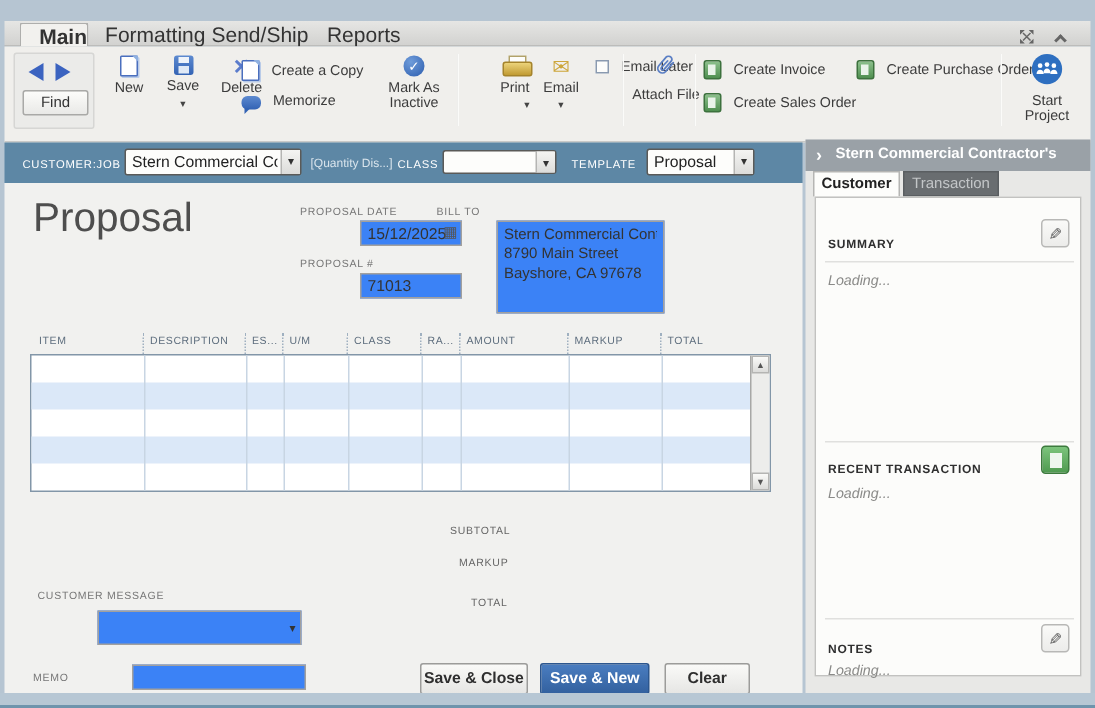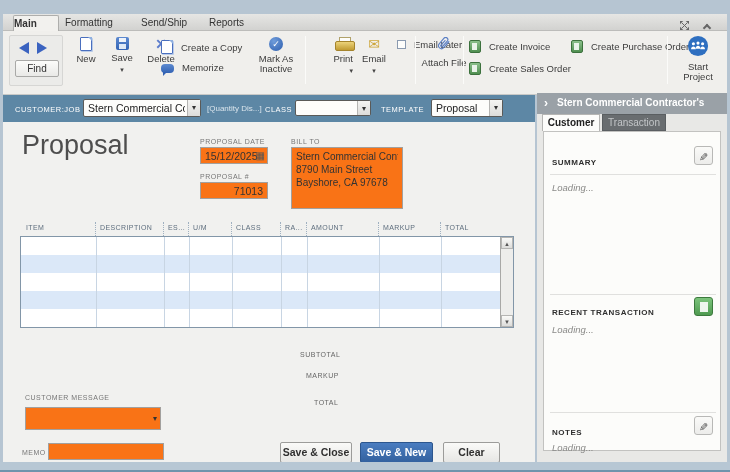--- a/index.html
+++ b/index.html
@@ -10,21 +10,21 @@
   
   .titlebar { position:absolute; left:0; top:0; width:730px; height:14px; background:linear-gradient(#558aa9,#467593); color:#fff; }
   .titlebar .title { position:absolute; left:0; right:0; top:1px; text-align:center; font-size:9.5px; letter-spacing:.2px; }
   .app-icon { position:absolute; left:5px; top:3px; width:8px; height:8px; border:1px solid #cfe0ea; background:#7fa8c0; }
   .winbtn { position:absolute; top:0; width:14px; height:13px; color:#e8f1f6; font-size:9px; line-height:13px; text-align:center; }
   .btn-min { right:32px; } .btn-max { right:17px; } .btn-close { right:3px; }
   .btn-max i { display:inline-block; width:7px; height:6px; border:1px solid #e8f1f6; margin-top:3px; }
 
   
   .tabstrip { position:absolute; left:3px; top:14px; width:724px; height:17px; background:linear-gradient(#e6e6e4,#d2d2d0); border-bottom:1px solid #bcbcba; }
-  .rtab { position:absolute; top:1px; height:16px; font-size:10px; color:#333; line-height:16px; text-align:left; }
+  .rtab { position:absolute; top:1px; height:16px; font-size:14px; color:#333; line-height:16px; text-align:right; }
   .rtab.active { background:#f2f1ee; border:1px solid #aeaeac; border-bottom:none; border-radius:2px 2px 0 0; font-weight:bold; }
   .tab-main { left:10px; width:46px; } .tab-fmt { left:62px; width:72px; }
   .tab-send { left:138px; width:64px; } .tab-rpt { left:206px; width:58px; }
   .strip-ic { position:absolute; top:3px; width:14px; height:12px; }
   .chev-up { display:inline-block; width:6px; height:6px; border-left:2px solid #666; border-top:2px solid #666; transform:rotate(45deg); margin:3px 0 0 3px; }
 
   
   .ribbon { position:absolute; left:3px; top:31px; width:724px; height:64px; background:#f0efec; border-bottom:1px solid #c9c9c7; }
   .sep { position:absolute; top:5px; height:48px; width:1px; background:#d2d2d0; border-right:1px solid #fbfbf9; }
   .findbox { position:absolute; left:6px; top:4px; width:54px; height:51px; background:#ebebe9; border:1px solid #d6d6d4; border-radius:2px; }
@@ -67,21 +67,21 @@
   .dd { position:absolute; background:#fdfdfb; border:1px solid #5a5a58; border-radius:2px; font-size:10.5px; color:#222; }
   .dd .val { position:absolute; left:4px; right:15px; top:2px; white-space:nowrap; overflow:hidden; }
   .dd .dd-btn { position:absolute; right:0; top:0; bottom:0; width:13px; border-left:1px solid #b5b5b3; background:linear-gradient(#f4f4f2,#dcdcda); text-align:center; }
   .dd .dd-btn::after { content:"▾"; font-size:8px; color:#333; line-height:16px; }
   .hint { position:absolute; top:9px; font-size:8px; color:#d9e4ec; }
 
   
   .form { position:absolute; left:3px; top:122px; width:532px; height:340px; background:#f1f1ef; }
   .form-title { position:absolute; left:19px; top:8px; font-size:27px; color:#4e4e4e; }
   .f-lbl { position:absolute; font-size:7px; color:#777; letter-spacing:.5px; }
-  .f-field { position:absolute; background:#f97316; border:1px solid #a2a09e; font-size:10.5px; color:#333; padding:2px 4px; }
+  .f-field { position:absolute; background:#3b82f6; border:1px solid #a2a09e; font-size:10.5px; color:#333; padding:2px 4px;margin-left:40px; }
   .billto { line-height:13px; font-size:10px; }
   .billto div { white-space:nowrap; overflow:hidden; }
 
   
   .thead { position:absolute; left:17px; top:100px; width:494px; height:14px; display:flex; }
   .th { font-size:7px; color:#5e6e7e; letter-spacing:.4px; padding-left:4px; line-height:12px; border-left:1px dotted #9fb0c0; overflow:hidden; white-space:nowrap; }
   .th:first-child { border-left:none; padding-left:6px; }
   .tbody { position:absolute; left:17px; top:114px; width:494px; height:92px; background:#fff; border:1px solid #8296a8; }
   .trow { position:absolute; left:0; width:480px; height:18px; }
   .trow.alt { background:#dbe8f8; }
@@ -262,21 +262,21 @@
   <div class="form">
     <div class="form-title">Proposal</div>
 
     <span class="f-lbl" style="left:197px; top:16px;">PROPOSAL DATE</span>
     <div class="f-field" style="left:197px; top:25px; width:68px; height:17px;">
       <span>15/12/2025</span>
       <span class="ic-cal" style="position:absolute; right:2px; top:1px;"></span>
     </div>
 
     <span class="f-lbl" style="left:197px; top:51px;">PROPOSAL #</span>
-    <div class="f-field" style="left:197px; top:60px; width:68px; height:17px;text-align:right;">
+    <div class="f-field" style="left:197px; top:60px; width:68px; height:17px;">
       <span>71013</span>
     </div>
 
     <span class="f-lbl" style="left:288px; top:16px;">BILL TO</span>
     <div class="f-field billto" style="left:288px; top:25px; width:112px; height:62px;">
       <div>Stern Commercial Contractor's</div>
       <div>8790 Main Street</div>
       <div>Bayshore, CA 97678</div>
     </div>
 

